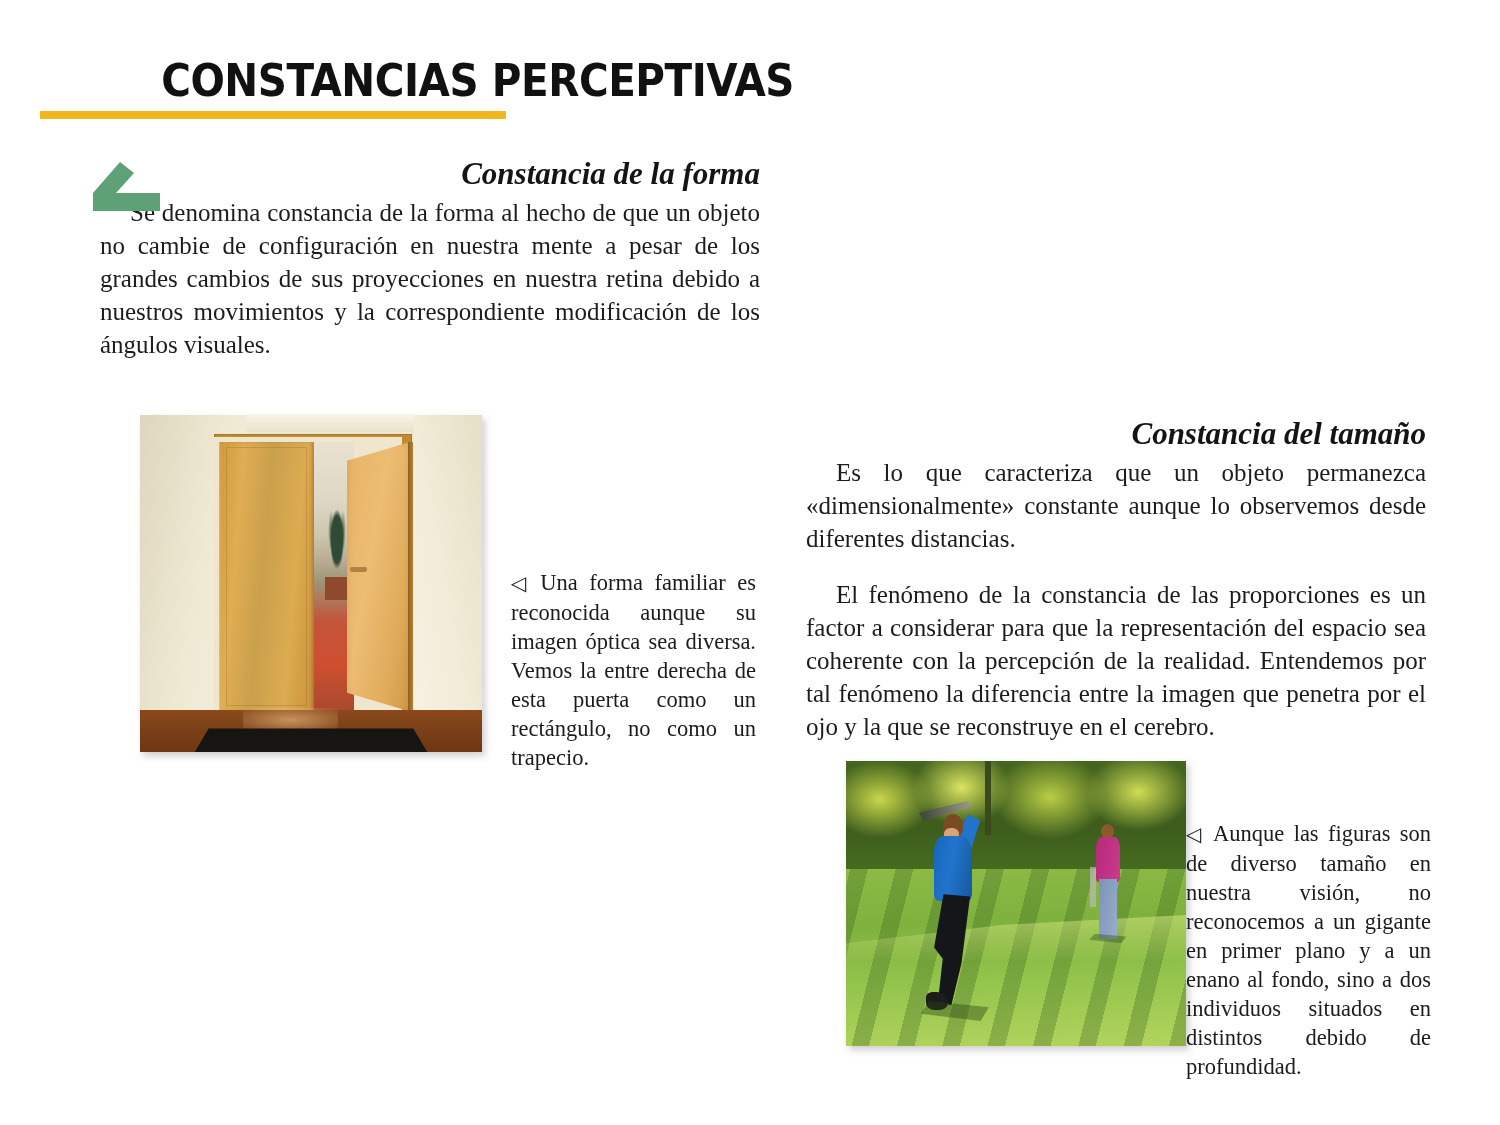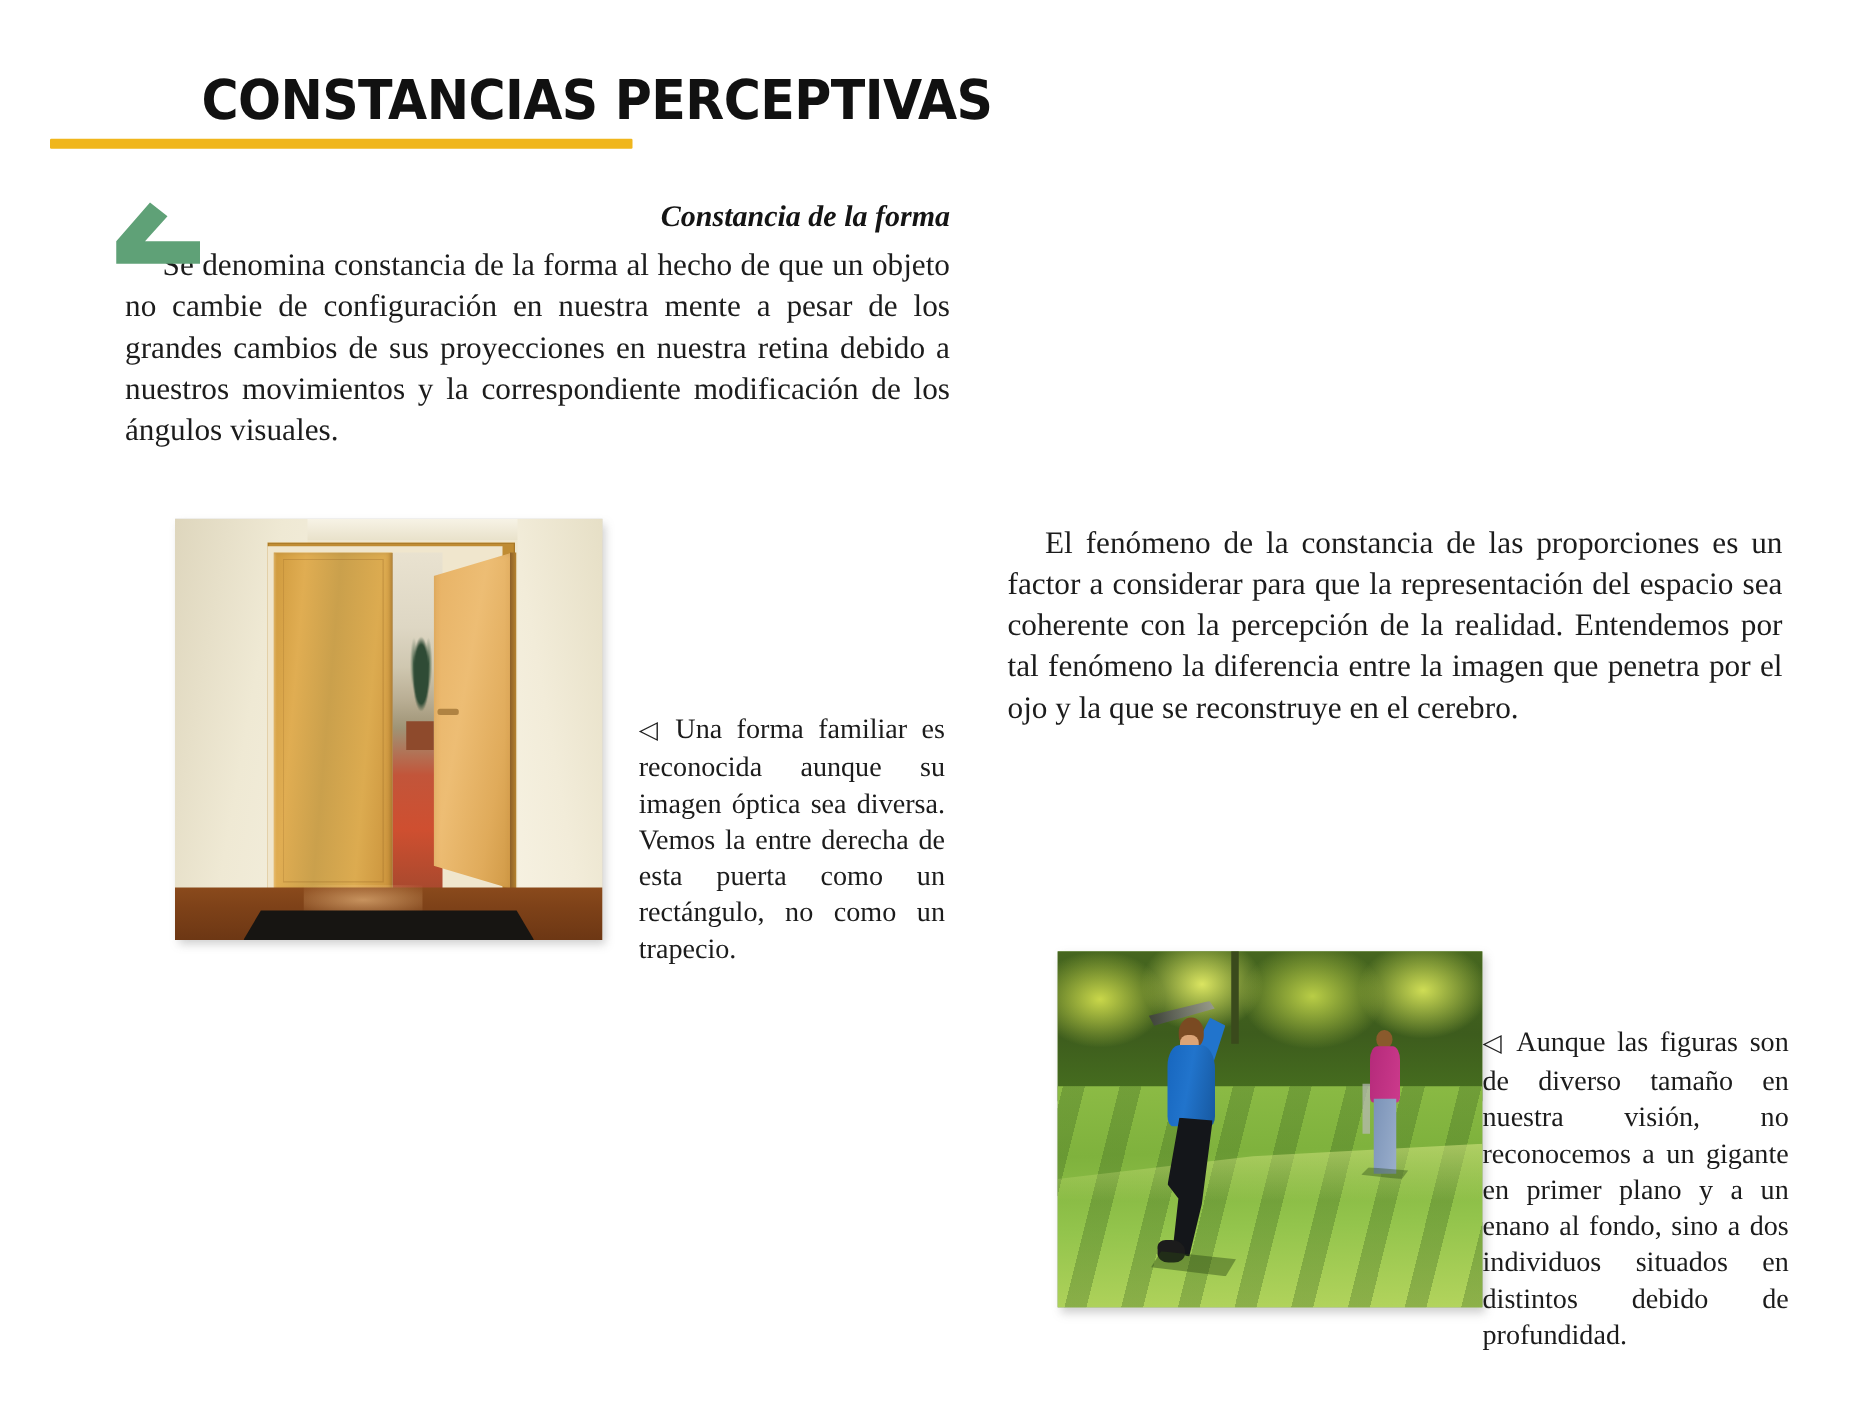--- a/index.html
+++ b/index.html
@@ -58,21 +58,21 @@
     position: absolute;
     left: 806px;
     top: 418px;
     width: 620px;
   }
 
   .section-heading {
     font-family: "Liberation Serif", "DejaVu Serif", serif;
     font-style: italic;
     font-weight: 700;
-    font-size: 24px;
+    font-size: 31px;
     line-height: 32px;
     text-align: right;
     margin: 0 0 6px 0;
     color: #141414;
   }
 
   .body-par {
     font-family: "Liberation Serif", "DejaVu Serif", serif;
     font-size: 25px;
     line-height: 33px;
@@ -316,20 +316,22 @@
 
 <div class="col-left">
   <svg class="ornament" viewBox="0 0 74 66" aria-hidden="true">
     <path d="M3 34 L30 3 L44 14 L26 34 L70 34 L70 52 L3 52 Z" fill="#5FA177"></path>
   </svg>
   <h2 class="section-heading">Constancia de la forma</h2>
   <p class="body-par"><span class="indent"></span><span>Se denomina constancia de la forma al hecho de que un objeto no cambie de configuración en nuestra mente a pesar de los grandes cambios de sus proyecciones en nuestra retina debido a nuestros movimientos y la correspondiente modificación de los ángulos visuales.</span></p>
 </div>
 
 <div class="col-right">
+  <h2 class="section-heading">Constancia del tamaño</h2>
+  <p class="body-par"><span class="indent"></span><span>Es lo que caracteriza que un objeto permanezca «dimensionalmente» constante aunque lo observemos desde diferentes distancias.</span></p>
   <p class="body-par"><span class="indent"></span><span>El fenómeno de la constancia de las proporciones es un factor a considerar para que la representación del espacio sea coherente con la percepción de la realidad. Entendemos por tal fenómeno la diferencia entre la imagen que penetra por el ojo y la que se reconstruye en el cerebro.</span></p>
 </div>
 
 <figure class="photo photo-door" aria-label="Fotografía de una puerta doble de madera: la hoja izquierda cerrada y la hoja derecha abierta en ángulo, con una planta y un mueble rojo visibles al fondo">
   <div class="door-scene">
     <div class="ceiling"></div>
     <div class="wall-left"></div>
     <div class="wall-right"></div>
     <div class="door-frame"></div>
     <div class="frame-inner"></div>

